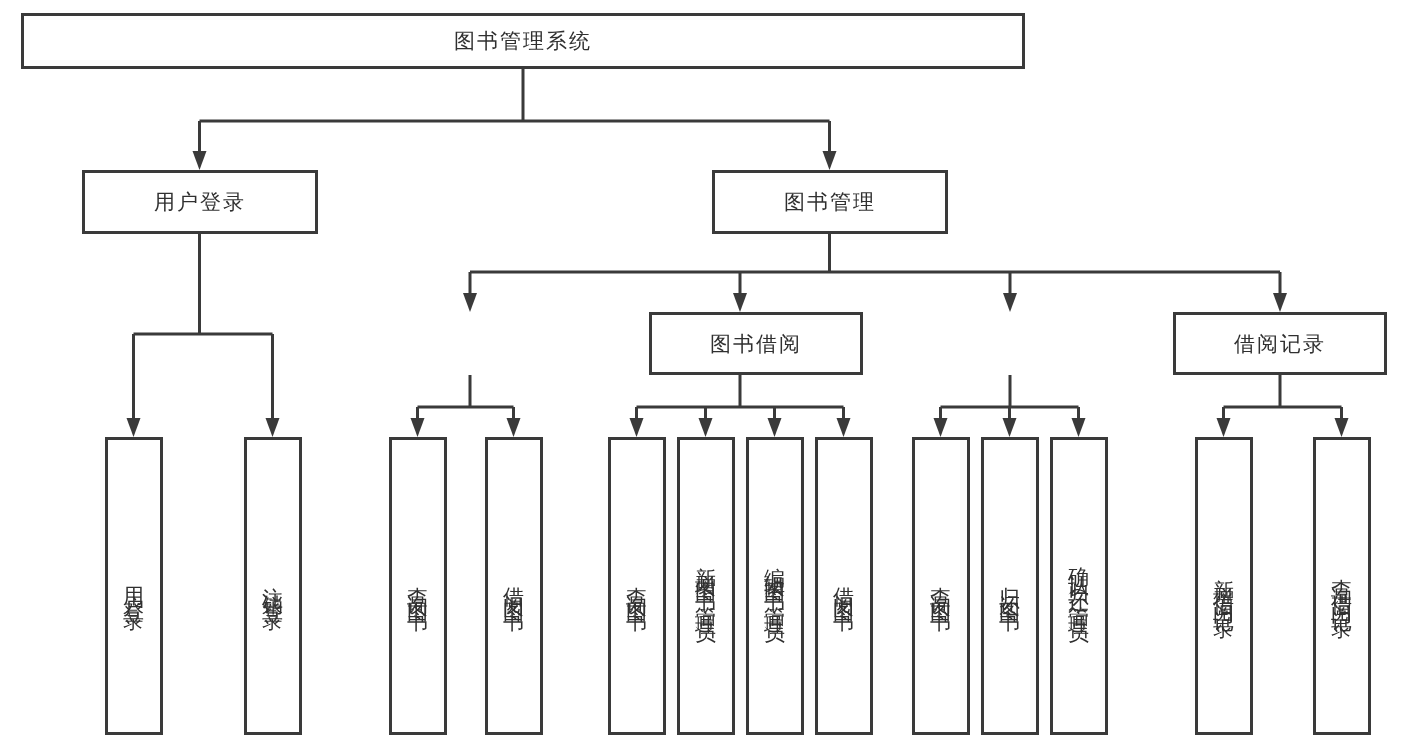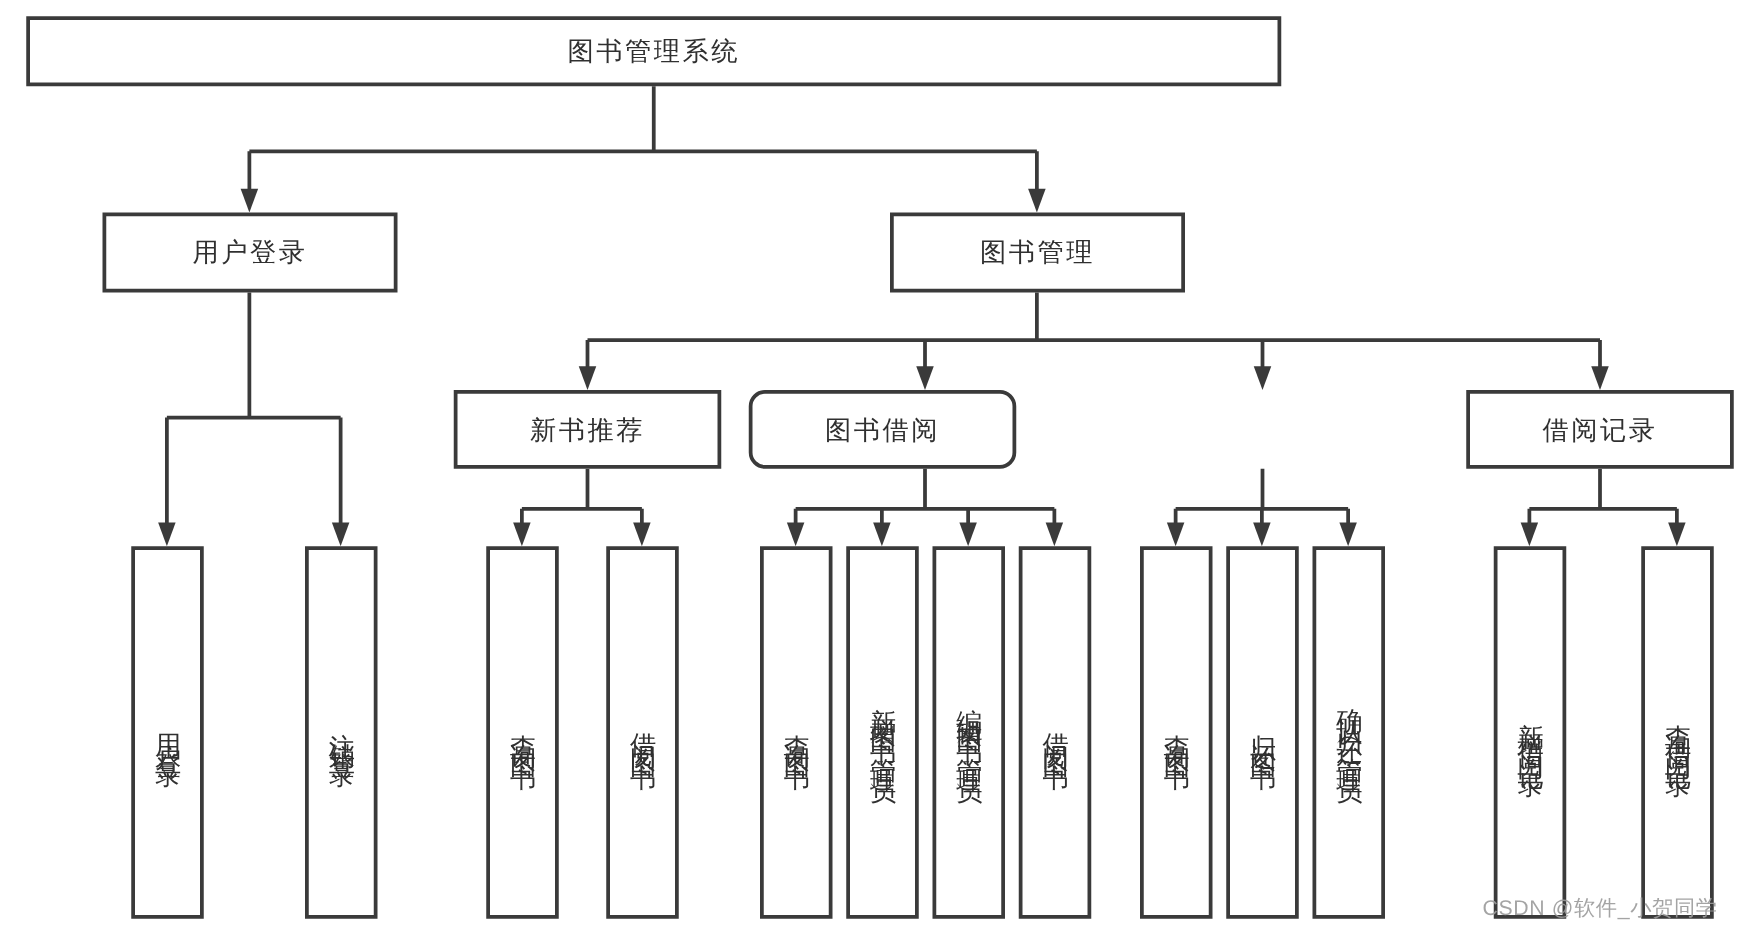--- a/index.html
+++ b/index.html
@@ -113,24 +113,21 @@
     <span>图书管理系统</span>
   </div>
 
   <div class="node node-lv2" style="left:82px;">
     <span>用户登录</span>
   </div>
   <div class="node node-lv2" style="left:712px;align-items:center;">
     <span>图书管理</span>
   </div>
 
-  <div class="node node-lv3" style="left:363px;">
-    <span>新书推荐</span>
-  </div>
-  <div class="node node-lv3" style="left:599px;border-radius:13px;">
+  <div class="node node-lv3" style="left:649px;">
     <span>图书借阅</span>
   </div>
   <div class="node node-lv3" style="left:1173px;">
     <span>借阅记录</span>
   </div>
 
   <div class="leaf" style="left:105px;">
     <span>用户登录</span>
   </div>
   <div class="leaf" style="left:244px;">
@@ -163,15 +160,14 @@
   <div class="leaf" style="left:1050px;">
     <span>确认归还（管理员）</span>
   </div>
   <div class="leaf" style="left:1195px;">
     <span>新增借阅记录</span>
   </div>
   <div class="leaf" style="left:1313px;">
     <span>查询借阅记录</span>
   </div>
 
-  <div class="watermark">CSDN @软件_小贺同学</div>
 
 </div>
 
 </body></html>

